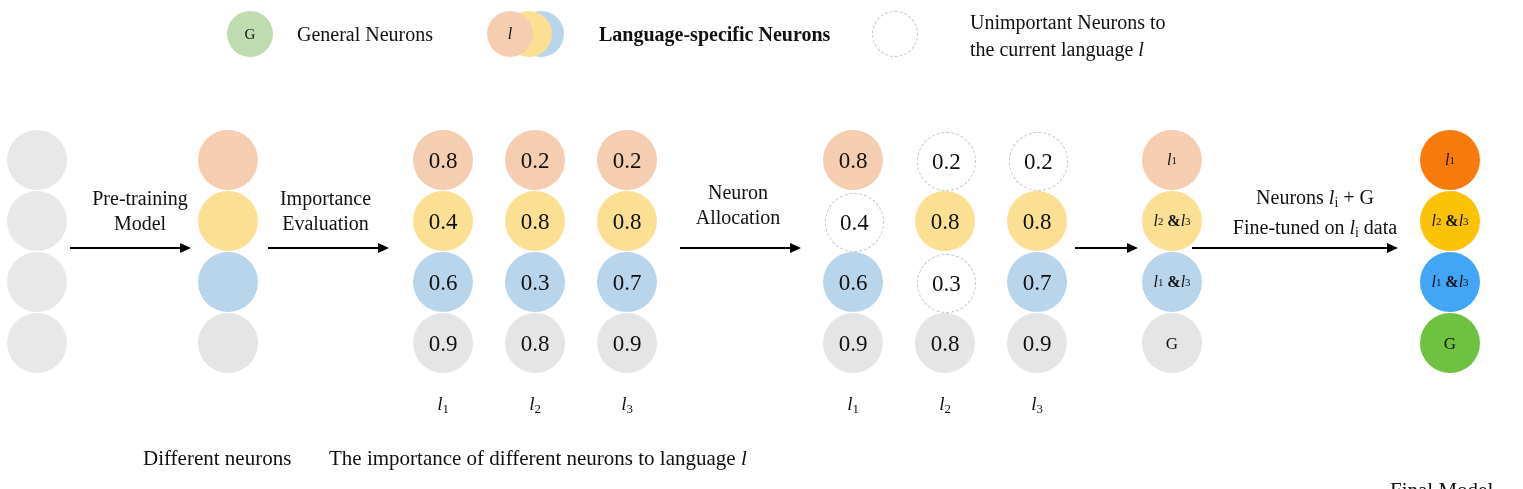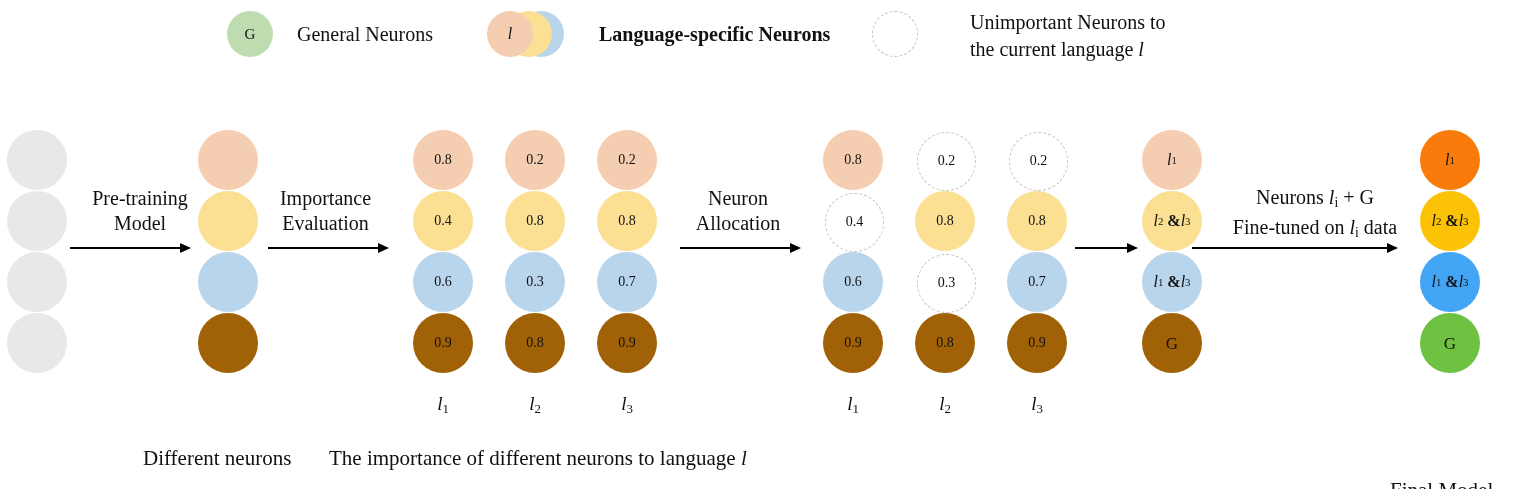--- a/index.html
+++ b/index.html
@@ -12,29 +12,29 @@
     position:relative;
   }
   .stage{position:absolute;left:0;top:0;width:1523px;height:489px;}
 
   
   .node{
     position:absolute;
     width:60px;height:60px;
     border-radius:50%;
     display:flex;align-items:center;justify-content:center;
-    font-size:14px;
+    font-size:23px;
     line-height:1;
     white-space:nowrap;
   }
   .node.gray{background:#e8e8e8;}
   .node.c0{background:#f5cdb0;}
   .node.c1{background:#fbdf93;}
   .node.c2{background:#b9d5ec;}
-  .node.c3{background:#a16207;}
+  .node.c3{background:#e5e5e5;}
   .node.s0{background:#f97b0c;}
   .node.s1{background:#fcc206;}
   .node.s2{background:#42a5f5;}
   .node.s3{background:#6fc142;}
   .node.dashed{
     background:#ffffff;
     border:1.6px dashed #c2c2c2;
     width:56.8px;height:56.8px;
   }
 
@@ -122,21 +122,21 @@
   <div class="node c2" style="left:505px;top:252px;">0.3</div>
   <div class="node c3" style="left:505px;top:313px;">0.8</div>
   <div class="col-label" style="left:505px;top:393px;width:60px;"><i class="v">l</i><sub>2</sub></div>
 
   <div class="node c0" style="left:597px;top:130px;">0.2</div>
   <div class="node c1" style="left:597px;top:191px;">0.8</div>
   <div class="node c2" style="left:597px;top:252px;">0.7</div>
   <div class="node c3" style="left:597px;top:313px;">0.9</div>
   <div class="col-label" style="left:597px;top:393px;width:60px;"><i class="v">l</i><sub>3</sub></div>
 
-  <div class="step-label" style="left:668px;top:186px;width:140px;">
+  <div class="step-label" style="left:668px;top:180px;width:140px;">
     <div>Neuron</div>
     <div>Allocation</div>
   </div>
   <div class="arrow-line" style="left:680px;top:247px;width:113px;"></div>
   <div class="arrow-head" style="left:790px;top:243px;"></div>
 
   <div class="node c0" style="left:823px;top:130px;">0.8</div>
   <div class="node dashed" style="left:825px;top:193px;">0.4</div>
   <div class="node c2" style="left:823px;top:252px;">0.6</div>
   <div class="node c3" style="left:823px;top:313px;">0.9</div>

